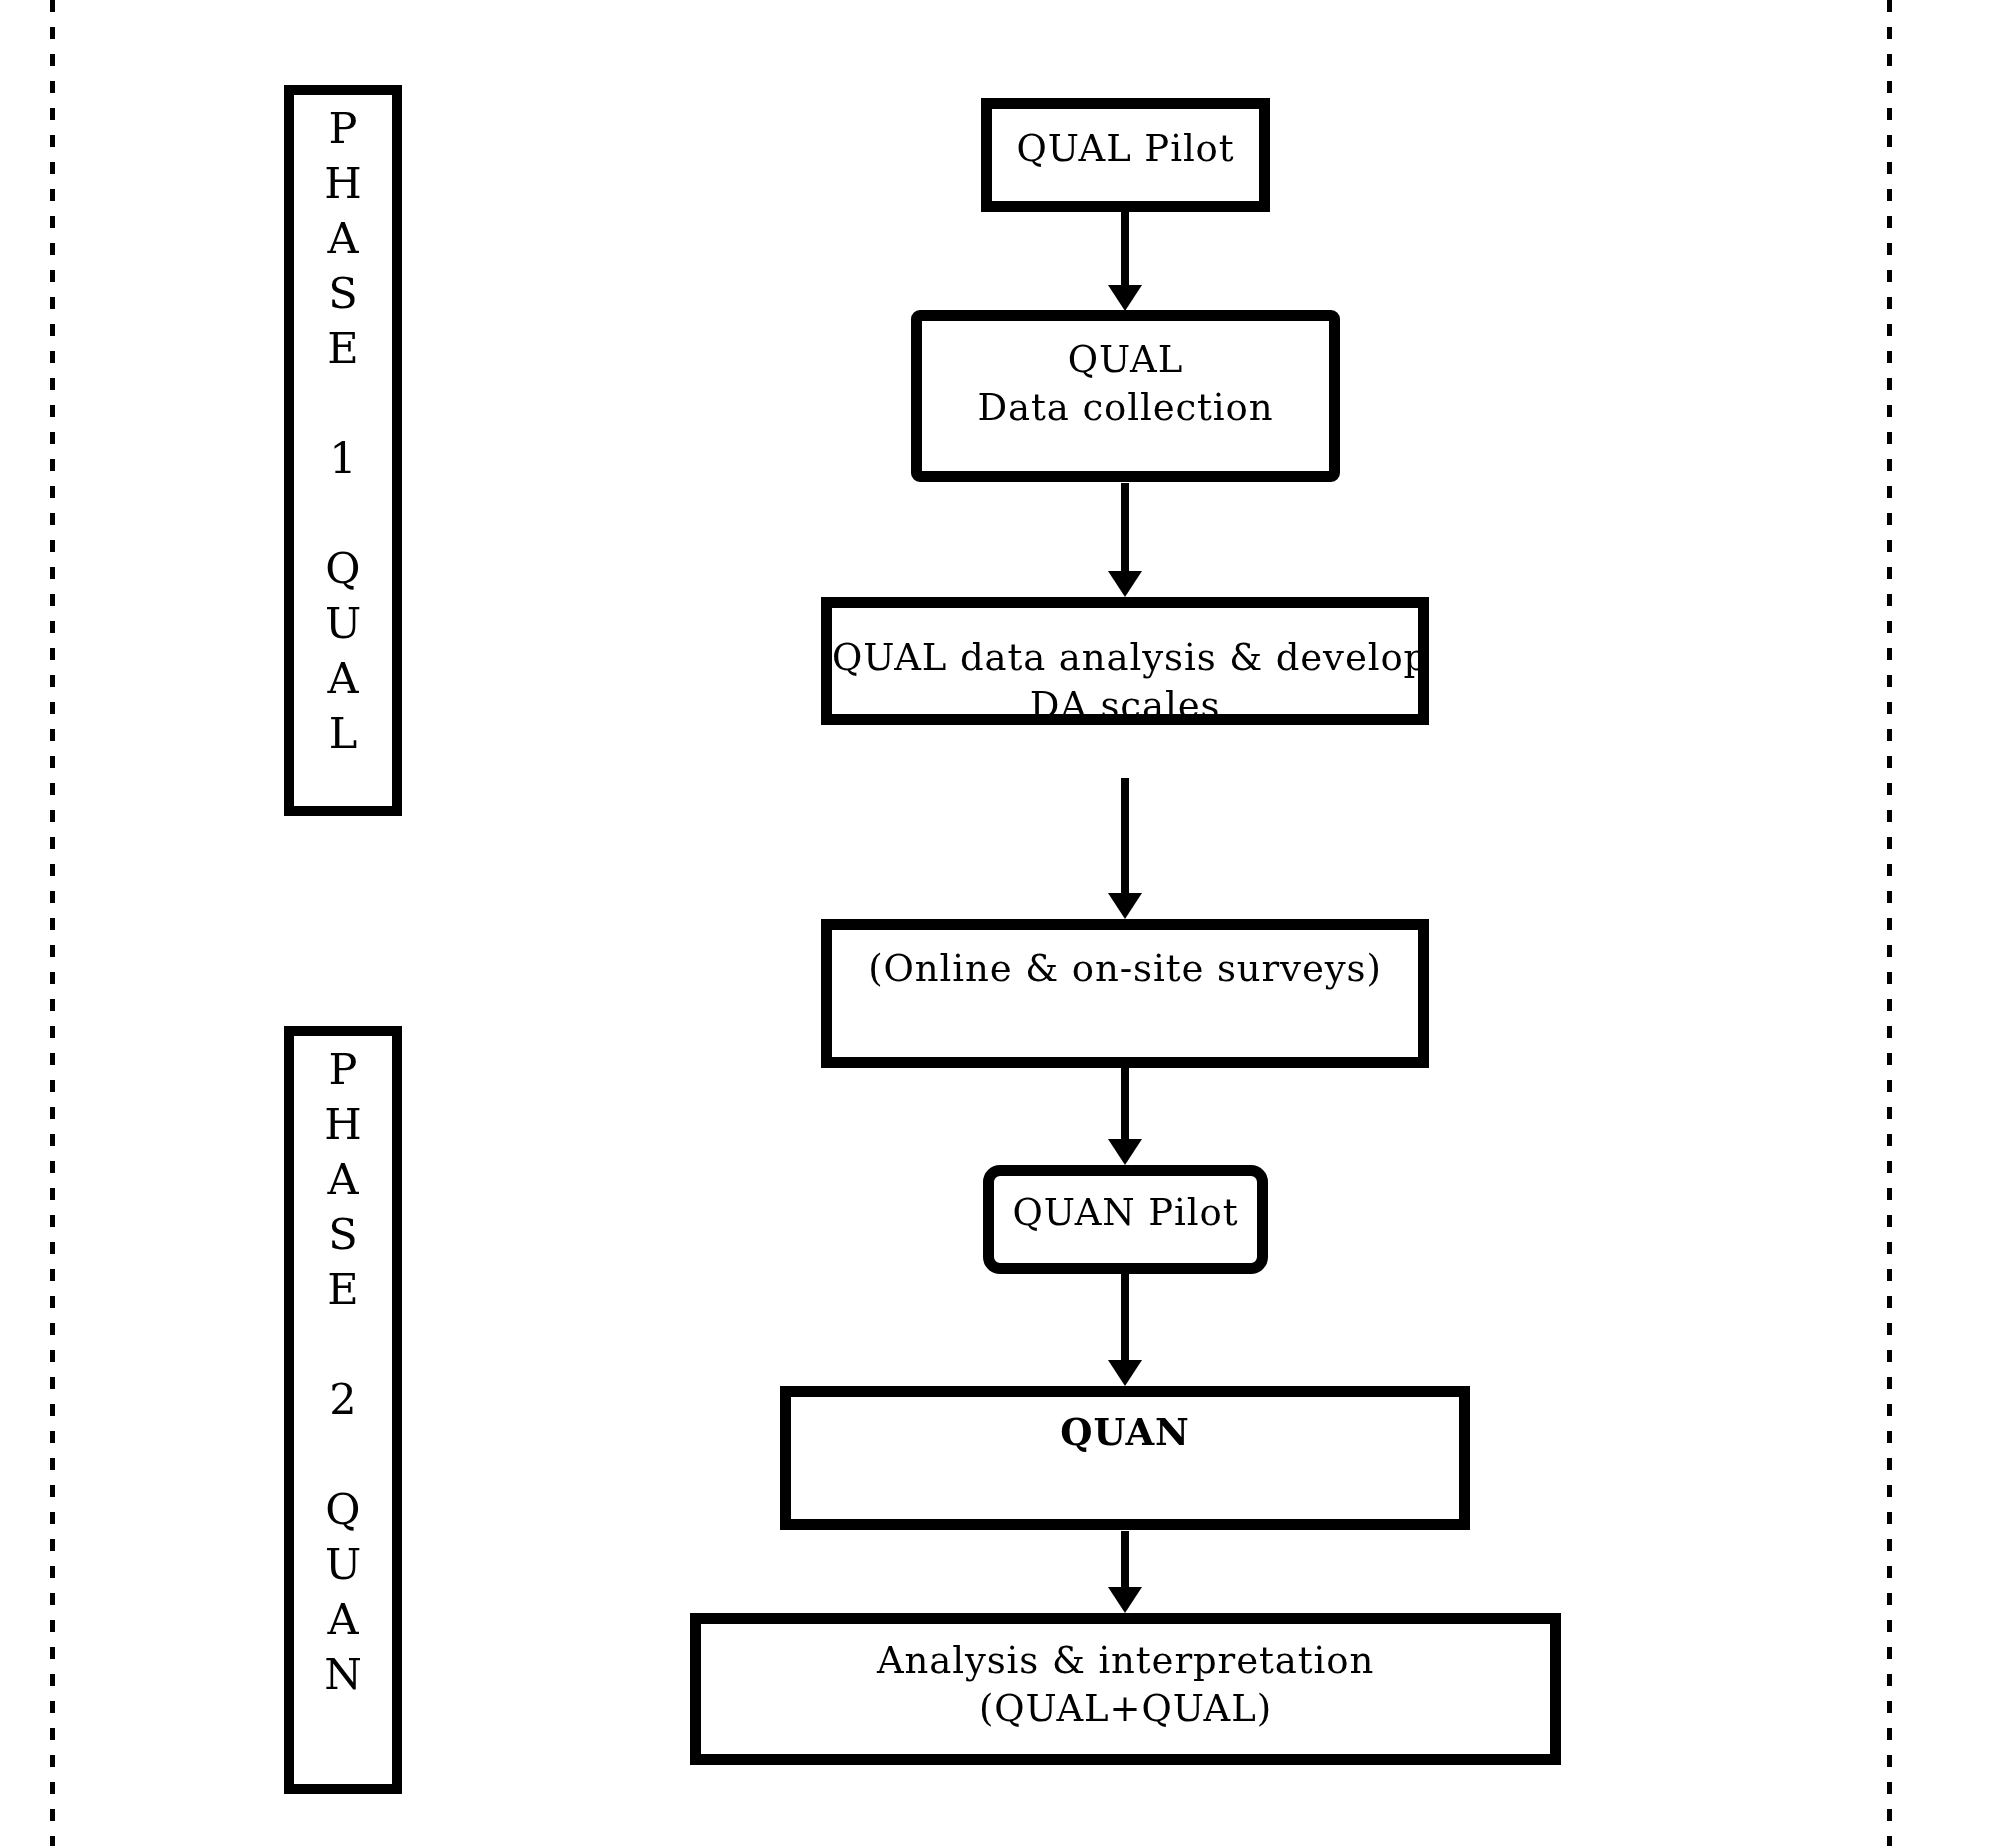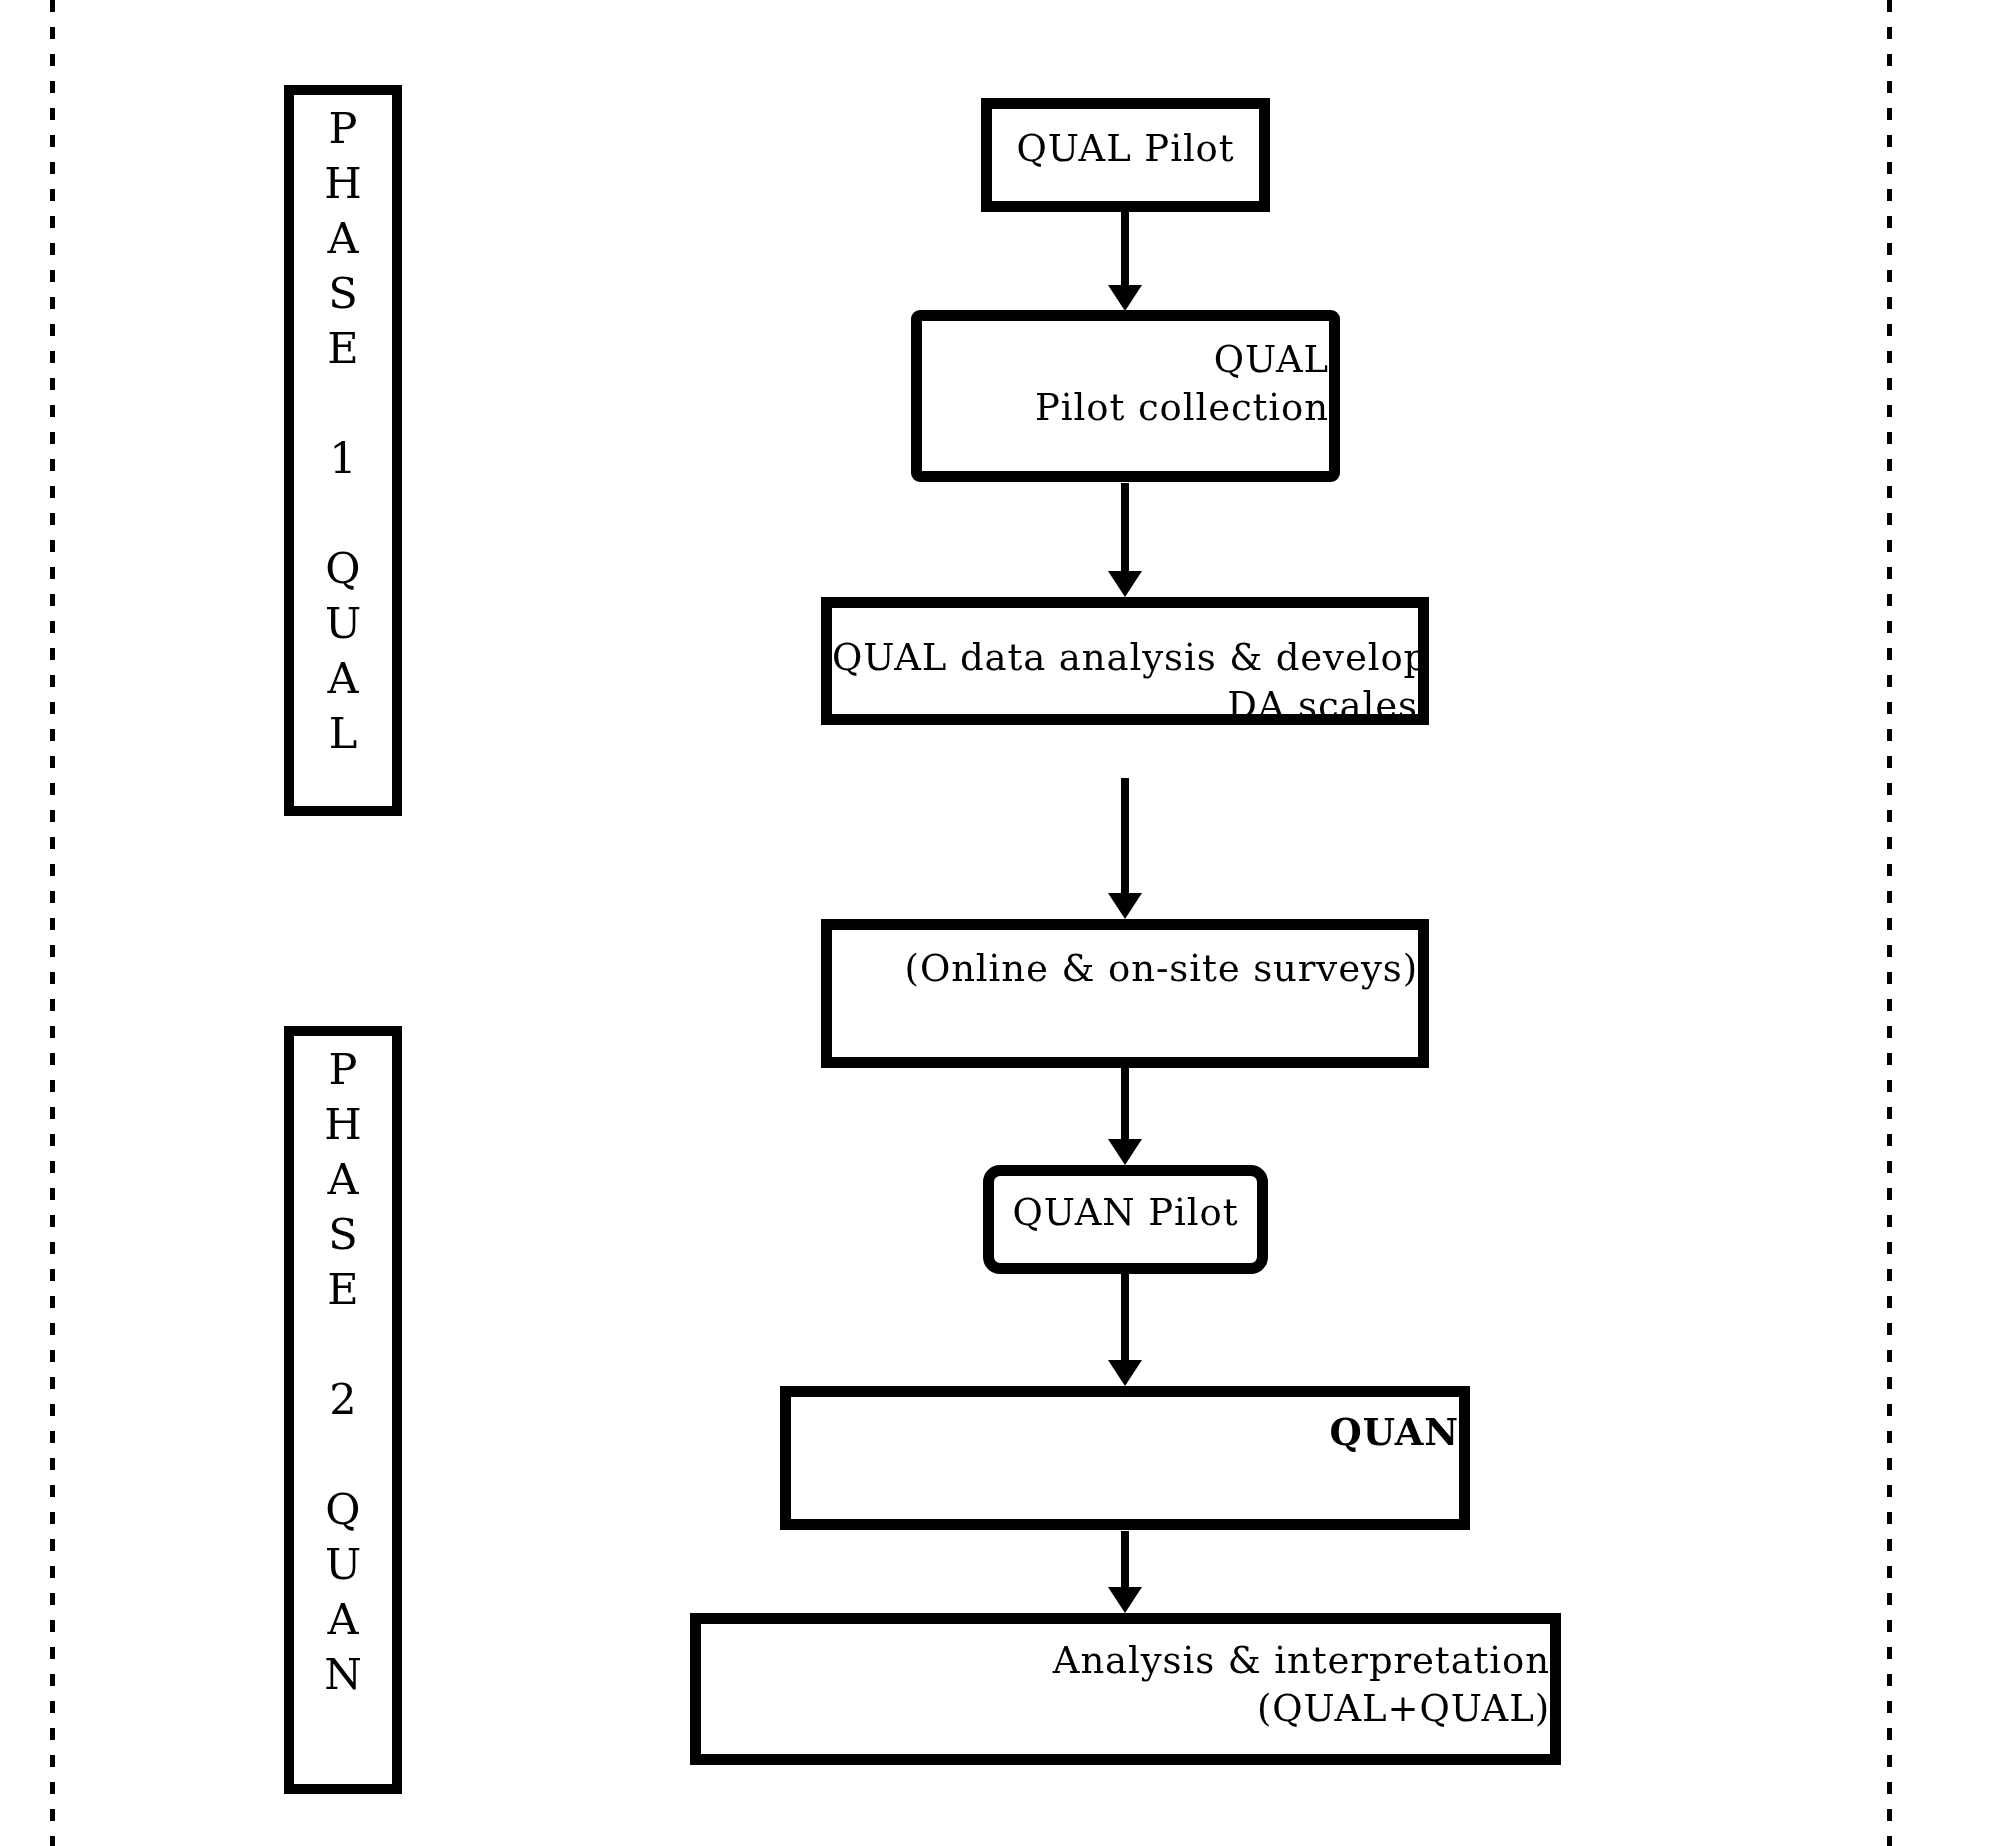--- a/index.html
+++ b/index.html
@@ -50,21 +50,21 @@
     font-size:43px;
     text-align:center;
     width:100%;
   }
 
   
   .flow-box{
     position:absolute;
     border:11.2px solid var(--ink);
     background:var(--paper);
-    text-align:right;
+    text-align:center;
   }
   .flow-box .line{
     font-size:37px;
     line-height:48px;
     letter-spacing:0.9px;
     white-space:nowrap;
   }
   .center-text{
     display:flex;
     flex-direction:column;
@@ -141,21 +141,21 @@
     <div class="phase-letter">A</div>
     <div class="phase-letter">N</div>
   </div>
 
   <div class="flow-box center-text" id="fb1">
     <div class="line">QUAL Pilot</div>
   </div>
 
   <div class="flow-box" id="fb2">
     <div class="line">QUAL</div>
-    <div class="line">Pilot collection</div>
+    <div class="line">Data collection</div>
   </div>
 
   <div class="flow-box" id="fb3">
     <div class="line">QUAL data analysis &amp; develop</div>
     <div class="line">DA scales</div>
   </div>
 
   <div class="flow-box" id="fb4">
     <div class="line">(Online &amp; on-site surveys)</div>
   </div>

